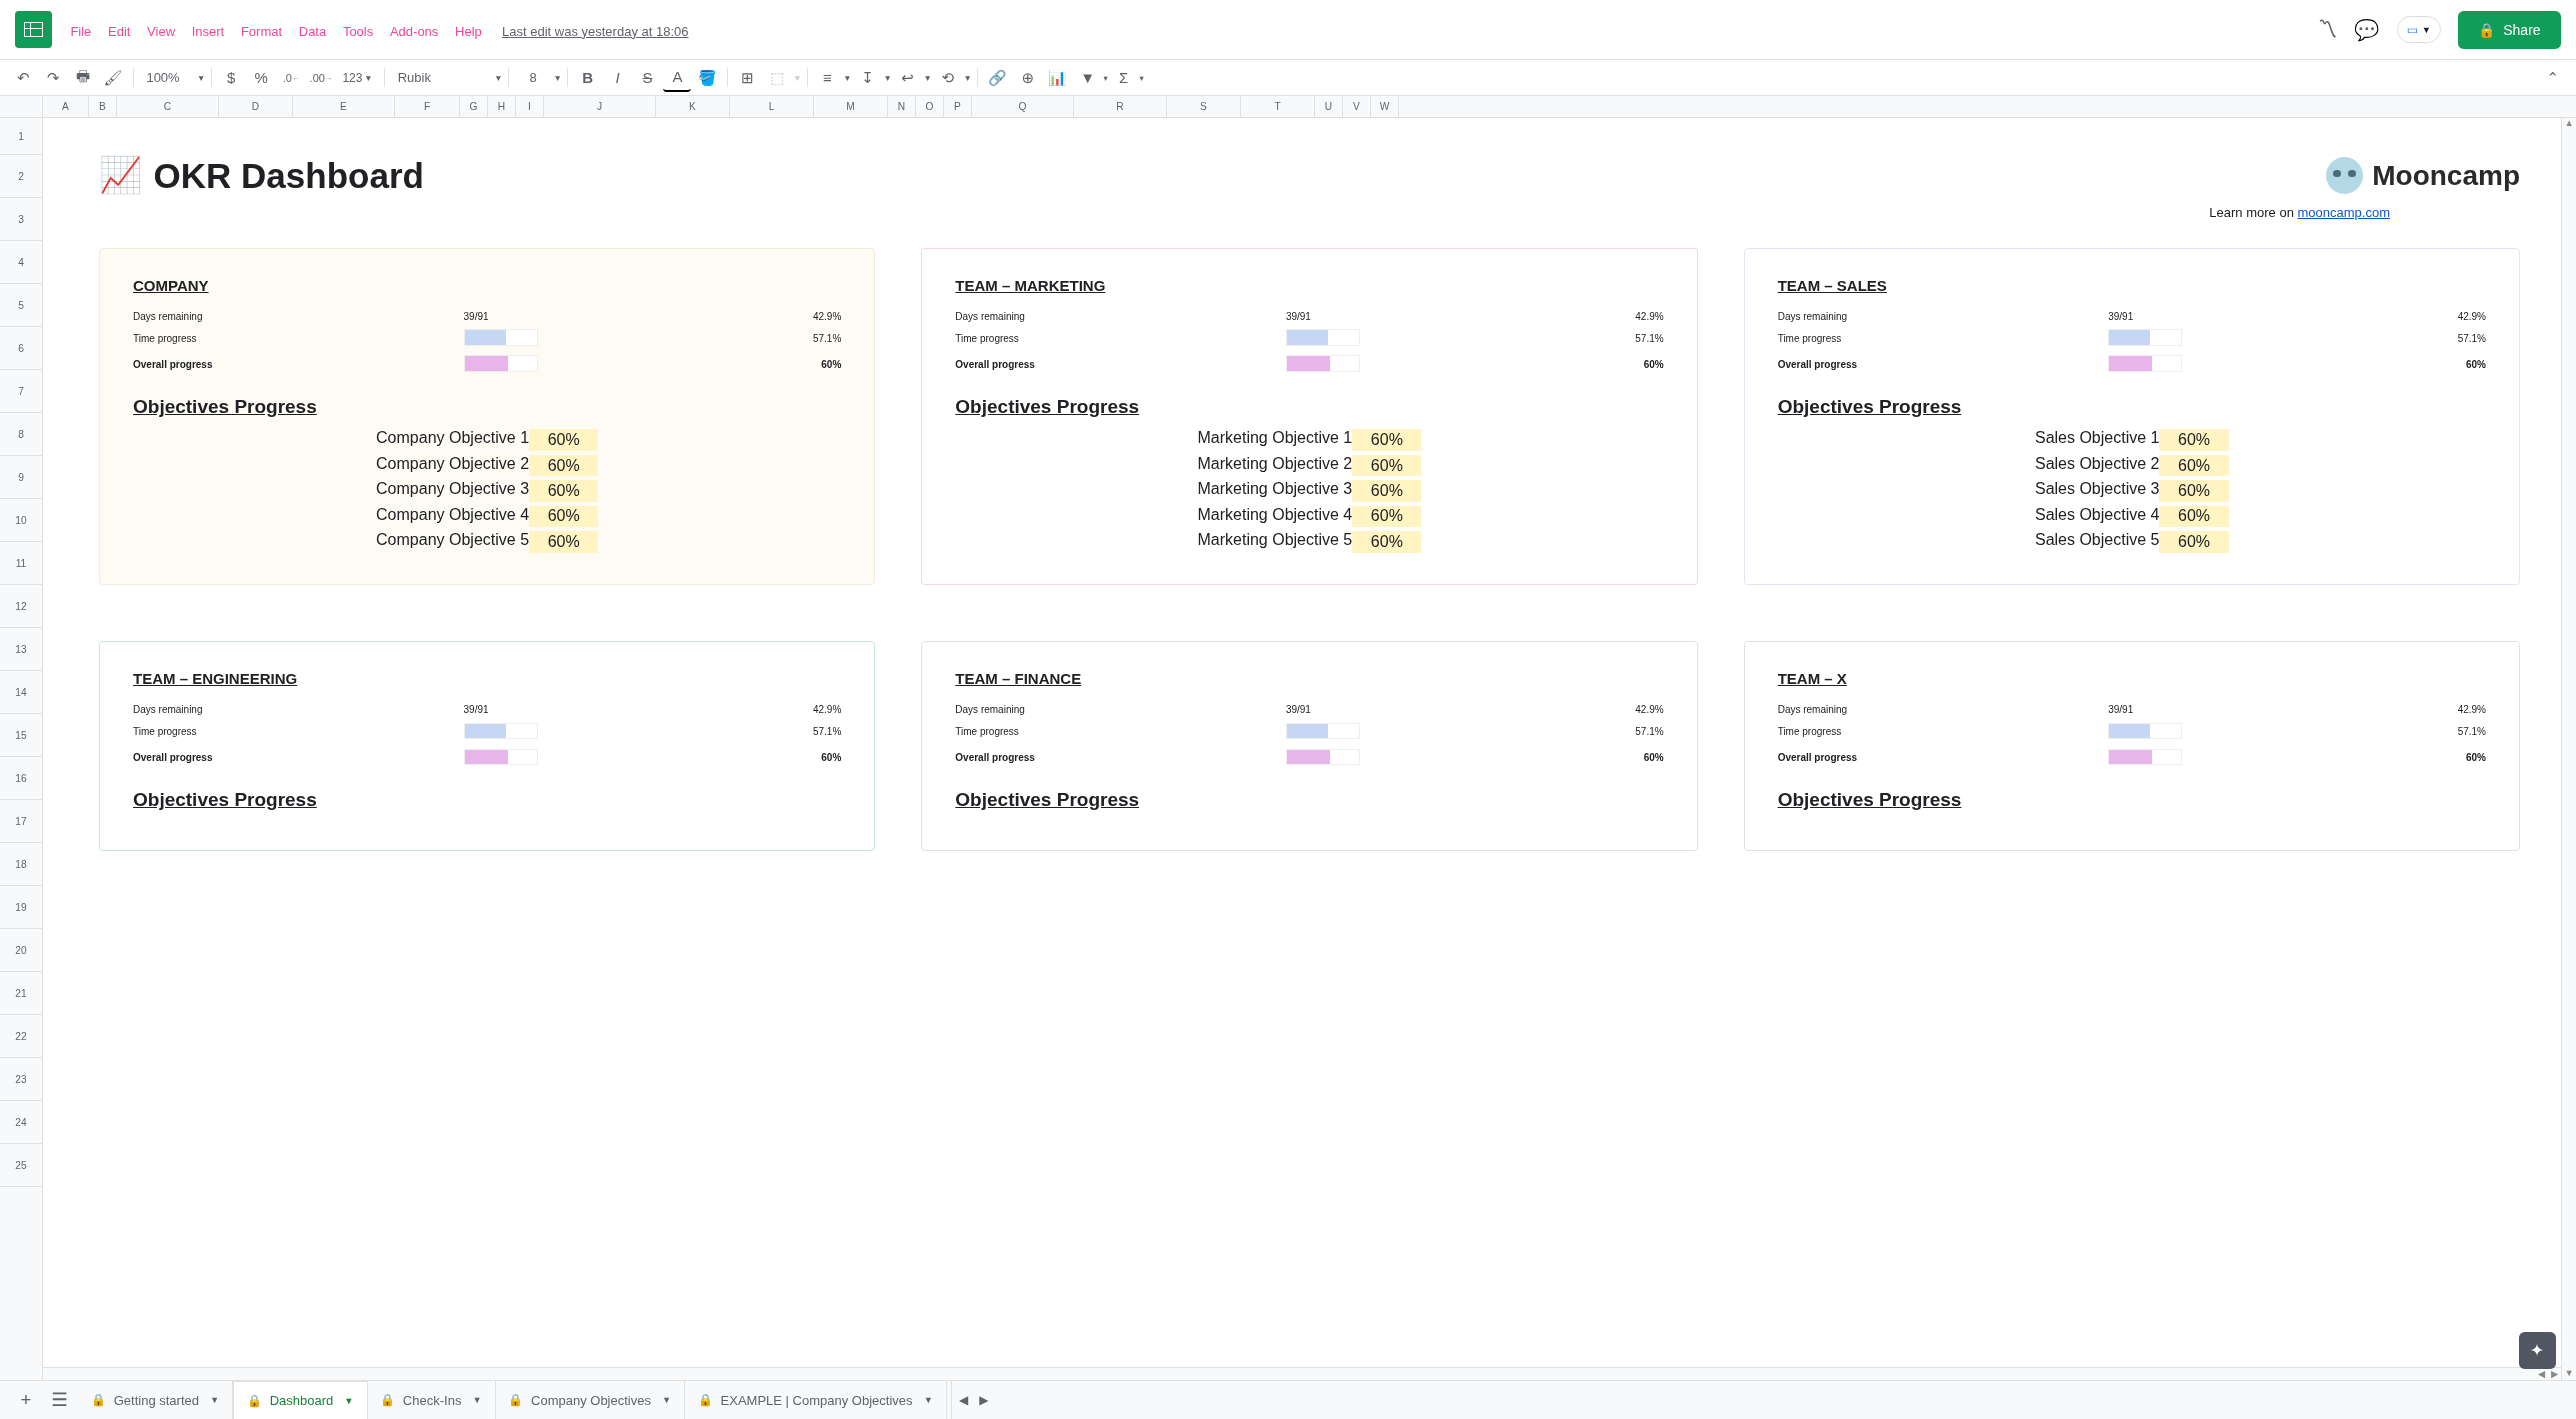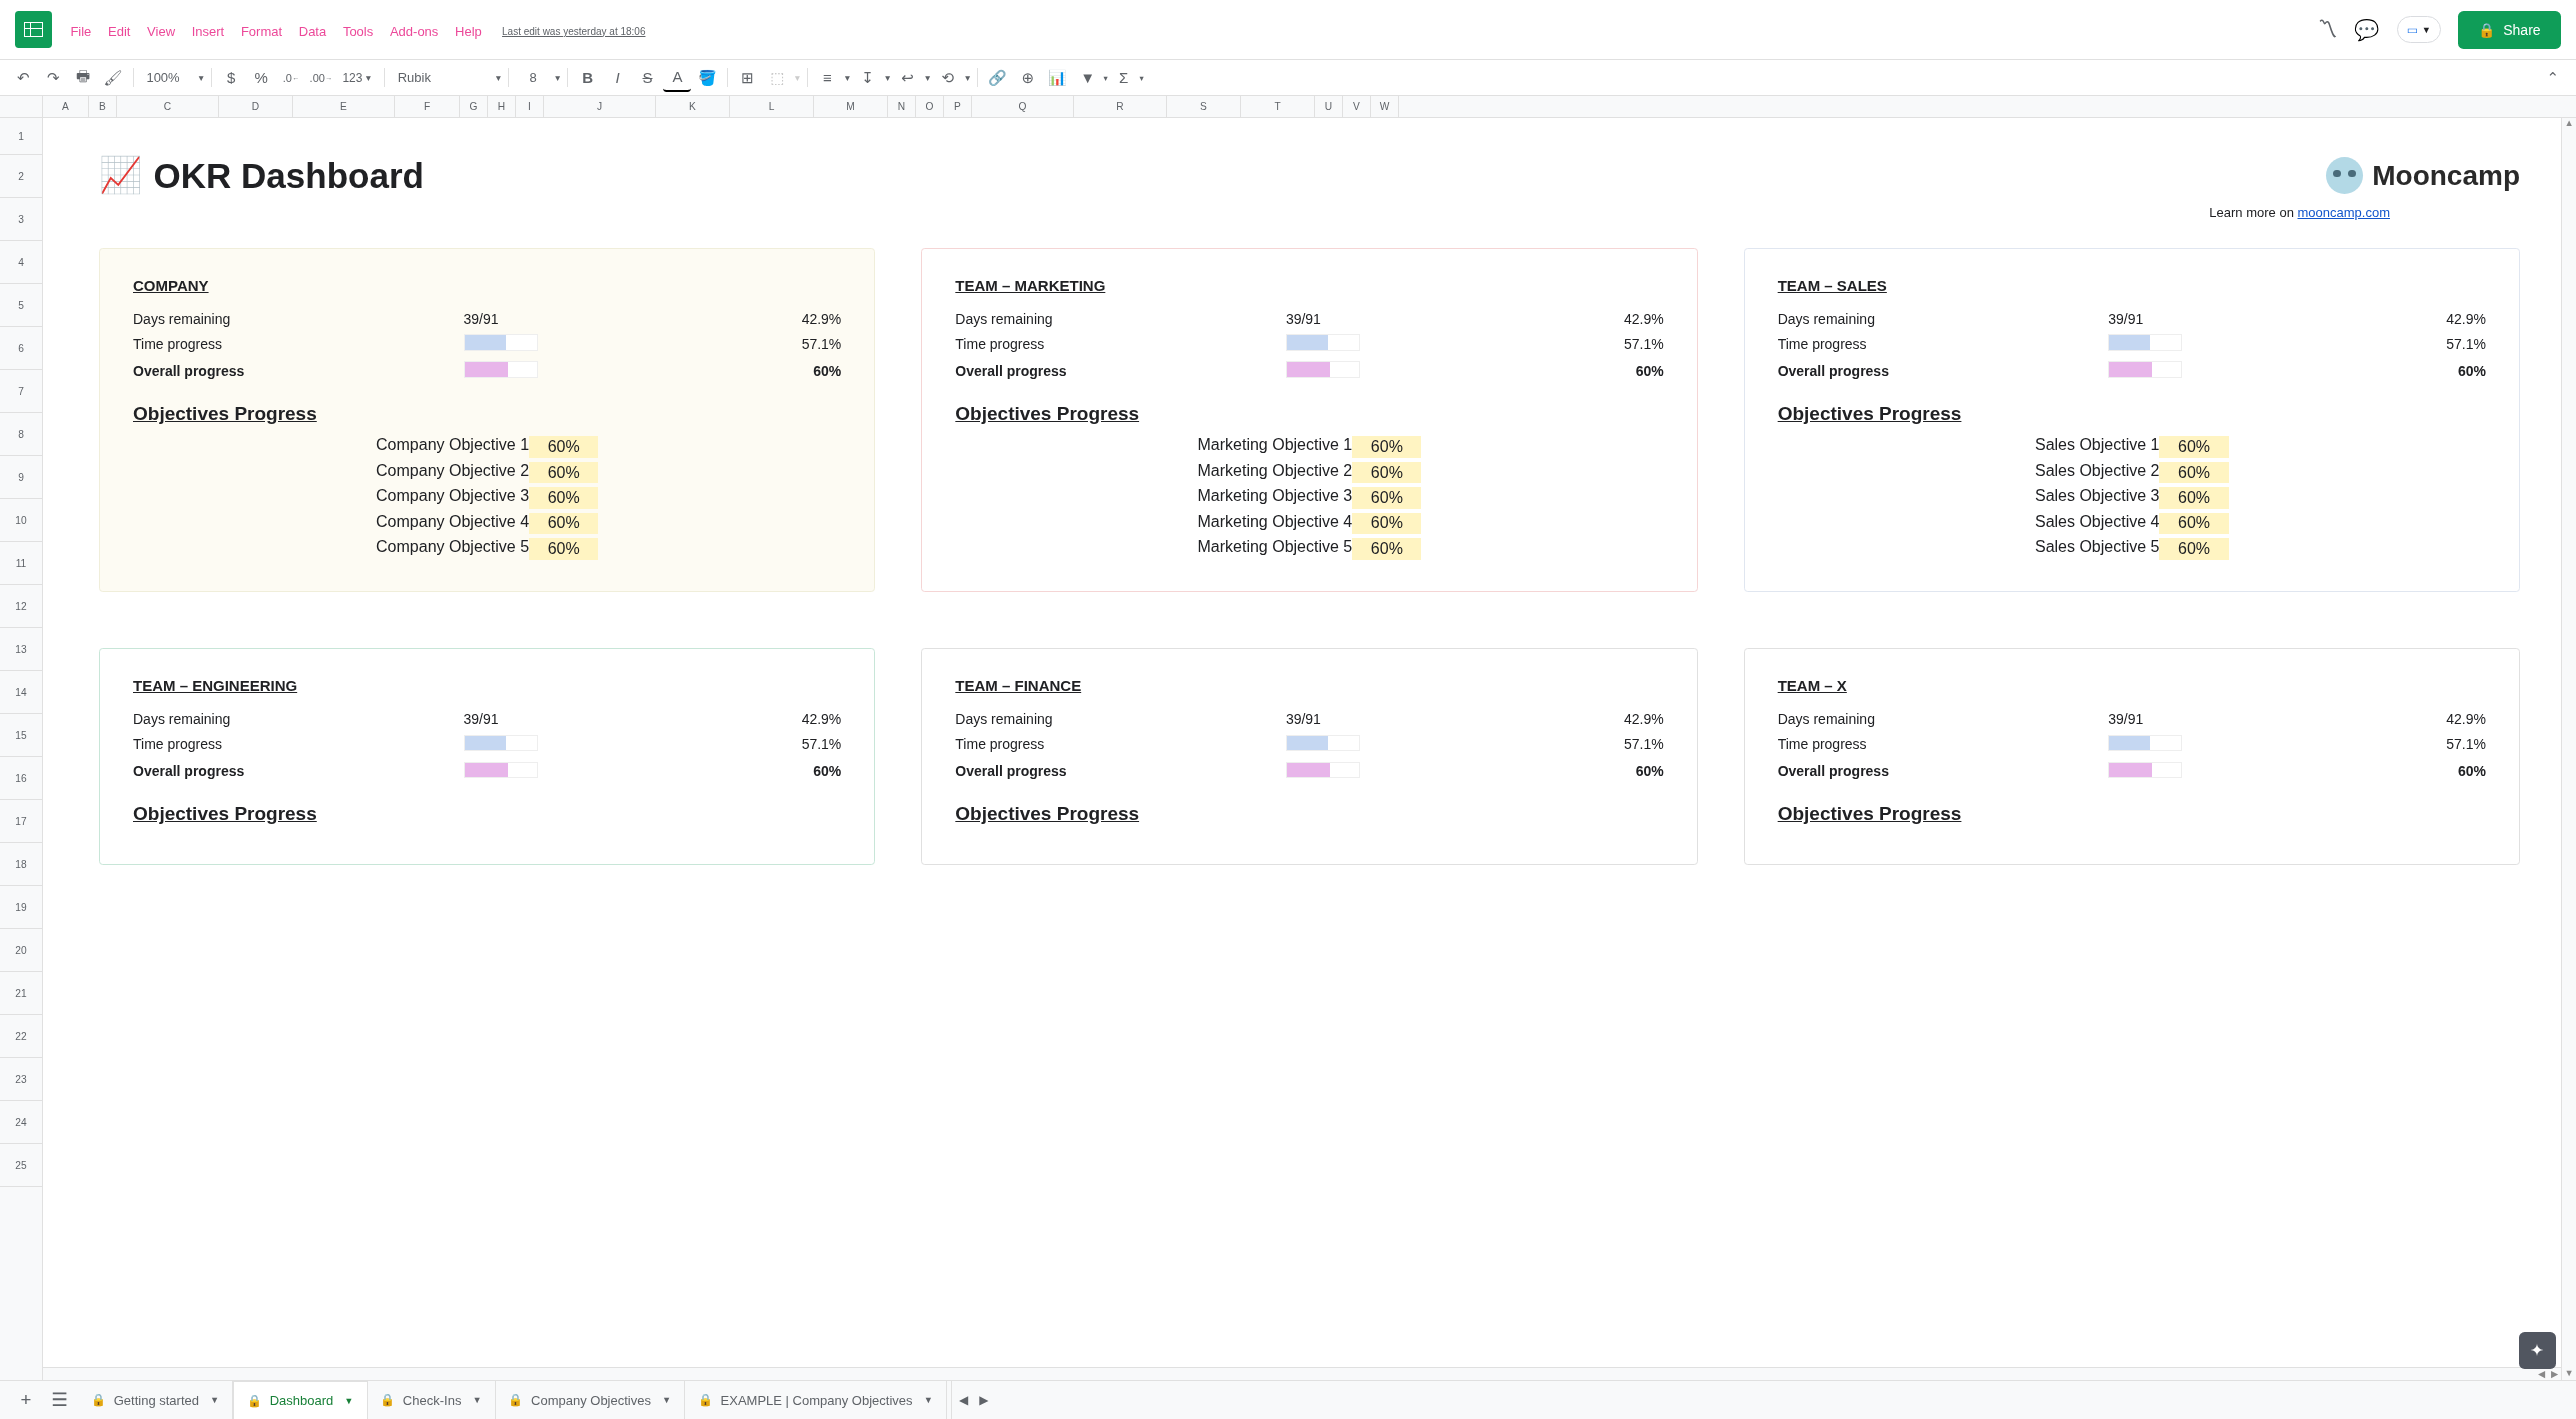--- a/index.html
+++ b/index.html
@@ -10,21 +10,21 @@
 .logo-box { width: 37px; height: 37px; background: #0f9d58; border-radius: 3.7px; display: flex; align-items: center; justify-content: center; margin-right: 11px; }
 .logo-grid { width: 18.6px; height: 15px; border: 1.9px solid #fff; position: relative; }
 .logo-grid::before { content: ''; position: absolute; top: 4.6px; left: 0; right: 0; border-top: 1.9px solid #fff; }
 .logo-grid::after { content: ''; position: absolute; left: 4.6px; top: 0; bottom: 0; border-left: 1.9px solid #fff; }
 .doc-title-area { display: flex; flex-direction: column; flex: 1; }
 .title-row { display: flex; align-items: center; gap: 11px; }
 .doc-title { font-size: 16.7px; color: #202124; }
 .title-icons { display: flex; gap: 13px; color: #5f6368; font-size: 16.7px; }
 .menu-row { display: flex; gap: 1.9px; margin-top: 3.7px; align-items: center; }
 .menu-item { padding: 3.7px 7.4px; font-size: 13px; color: #ec4899; cursor: pointer; border-radius: 3.7px; }
-.last-edit { color: #5f6368; text-decoration: underline; margin-left: 11px; font-size: 10px; }
+.last-edit { color: #5f6368; text-decoration: underline; margin-left: 11px; font-size: 13px; }
 .header-right { display: flex; align-items: center; gap: 16.7px; margin-left: auto; }
 .hdr-icon { font-size: 20.4px; color: #5f6368; cursor: pointer; }
 .present-btn { border: 0.9px solid #dadce0; border-radius: 16.7px; padding: 5.6px 9.3px; display: flex; align-items: center; gap: 3.7px; }
 .share-btn { background: #0f9d58; color: #fff; border-radius: 5.6px; padding: 11px 20.4px; font-size: 14px; font-weight: 500; display: flex; align-items: center; gap: 7.4px; cursor: pointer; }
 
 
 .toolbar { display: flex; align-items: center; padding: 3.7px 9.3px; border-bottom: 0.9px solid #e0e0e0; border-top: 0.9px solid #e0e0e0; gap: 1.9px; height: 37px; }
 .tb-btn { width: 28px; height: 28px; display: flex; align-items: center; justify-content: center; color: #5f6368; cursor: pointer; border-radius: 3.7px; font-size: 15px; }
 .tb-sep { width: 0.9px; height: 18.6px; background: #e0e0e0; margin: 0 3.7px; }
 .tb-input { border: none; padding: 3.7px 7.4px; font-size: 13px; color: #5f6368; }
@@ -60,21 +60,21 @@
 .cards-row { display: flex; gap: 46px; padding: 28px 56px; }
 .card { flex: 1; border: 0.9px solid #eee; border-radius: 3.7px; padding: 28px 33px; }
 .card.company-card { background: #fdfbf3; border-color: #f0eeda; }
 .card.marketing-card { border-color: #f5d5d5; }
 .card.sales-card { border-color: #e0e6f0; }
 .card.engineering-card { border-color: #c8e6d8; }
 .card.finance-card { border-color: #e0e0e0; }
 .card.teamx-card { border-color: #e0e0e0; }
 
 .card-title { font-weight: 700; text-decoration: underline; font-size: 15px; margin-bottom: 16.7px; }
-.card-line { display: flex; justify-content: space-between; align-items: center; font-size: 14px; margin-bottom: 7.4px; }
+.card-line { display: flex; justify-content: space-between; align-items: center; font-size: 10px; margin-bottom: 7.4px; }
 .card-line .label { flex: 1.4; }
 .card-line .mid { flex: 1; }
 .card-line .pct { flex: 0.6; text-align: right; }
 .bar { width: 74px; height: 16.7px; background: #fff; border: 0.9px solid #eee; position: relative; display: inline-block; }
 .bar-fill-blue { background: #c5d7f2; height: 100%; width: 57%; }
 .bar-fill-pink { background: #e8b5ea; height: 100%; width: 60%; }
 .overall-row { font-weight: 700; }
 
 .obj-header { font-weight: 700; text-decoration: underline; font-size: 19px; margin: 22px 0 11px 0; }
 .obj-line { display: flex; justify-content: center; font-size: 16px; margin-bottom: 3.7px; }

